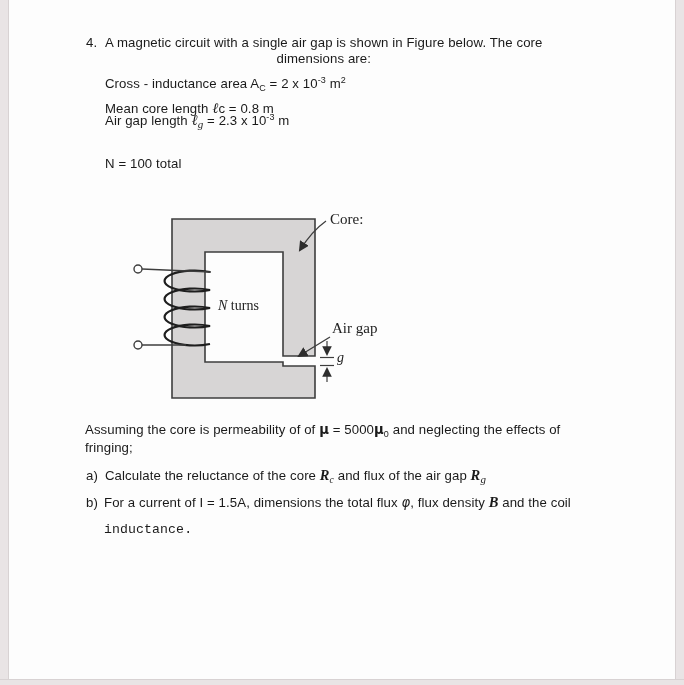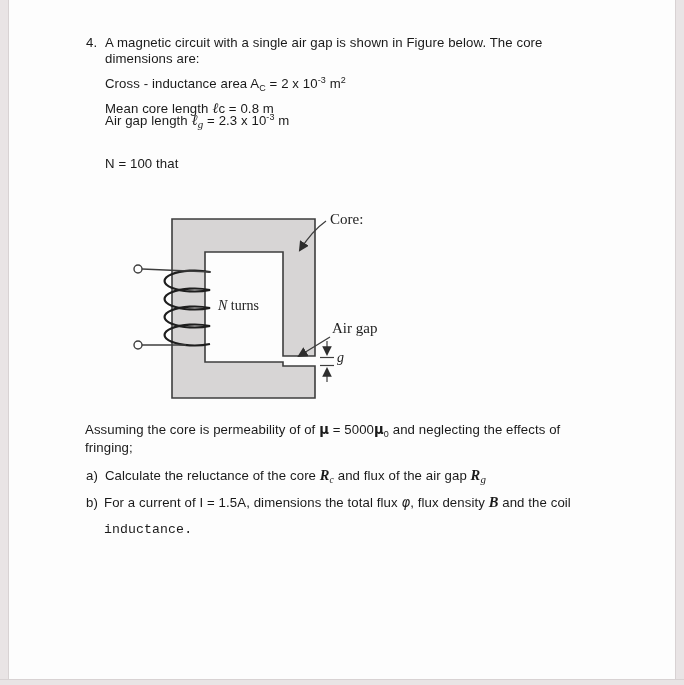--- a/index.html
+++ b/index.html
@@ -3,21 +3,21 @@
 <meta charset="utf-8">
 <style>
   html,body{margin:0;padding:0;}
   body{
     width:684px;height:685px;position:relative;overflow:hidden;
     background:#fdfdfd;color:#1a1a1a;
     font-family:"Liberation Sans",sans-serif;
   }
   .edge{position:absolute;background:#e9e4e5;}
   .line{position:absolute;font-size:13.2px;white-space:nowrap;letter-spacing:.1px;}
-  .intro{line-height:16.4px;}
+  .intro{line-height:16.4px;text-align:center;}
   sub{font-size:9px;vertical-align:-3px;line-height:0;}
   sup{font-size:9px;vertical-align:5px;line-height:0;}
   .ell{font-family:"DejaVu Serif",serif;font-style:italic;font-size:14.5px;line-height:0;}
   .subg{font-size:11px;font-style:italic;font-family:"Liberation Serif",serif;}
   .subc{font-size:9.5px;font-style:italic;font-family:"Liberation Serif",serif;}
   .scriptR{font-family:"Liberation Serif",serif;font-style:italic;font-weight:bold;font-size:14.5px;}
   .phi{font-family:"DejaVu Sans",sans-serif;font-style:italic;}
   .mu{font-family:"DejaVu Sans",sans-serif;font-weight:bold;}
   .note{position:absolute;font-family:"Liberation Serif","DejaVu Serif",serif;font-size:14.5px;color:#222;white-space:nowrap;}
   .note-lines{margin-left:17px;line-height:18px;}
@@ -64,21 +64,21 @@
 <div class="line" style="left:105px;top:76px;">
   <span>Cross - inductance area A</span><sub>C</sub><span> = 2 x 10</span><sup>-3</sup><span> m</span><sup>2</sup>
 </div>
 <div class="line" style="left:105px;top:101px;">
   <span>Mean core length </span><span class="ell">ℓ</span><span>c = 0.8 m</span>
 </div>
 <div class="line" style="left:105px;top:113px;">
   <span>Air gap length </span><span class="ell">ℓ</span><sub class="subg">g</sub><span> = 2.3 x 10</span><sup>-3</sup><span> m</span>
 </div>
 <div class="line" style="left:105px;top:156px;">
-  <span>N = 100 that</span>
+  <span>N = 100 total</span>
 </div>
 
 <div class="note" style="left:218px;top:298px;font-size:14px;">
   <span class="it">N</span><span> turns</span>
 </div>
 
 <div class="note" style="left:330px;top:210px;">
   <div style="font-size:15px;line-height:19px;">Core:</div>
 </div>
 

